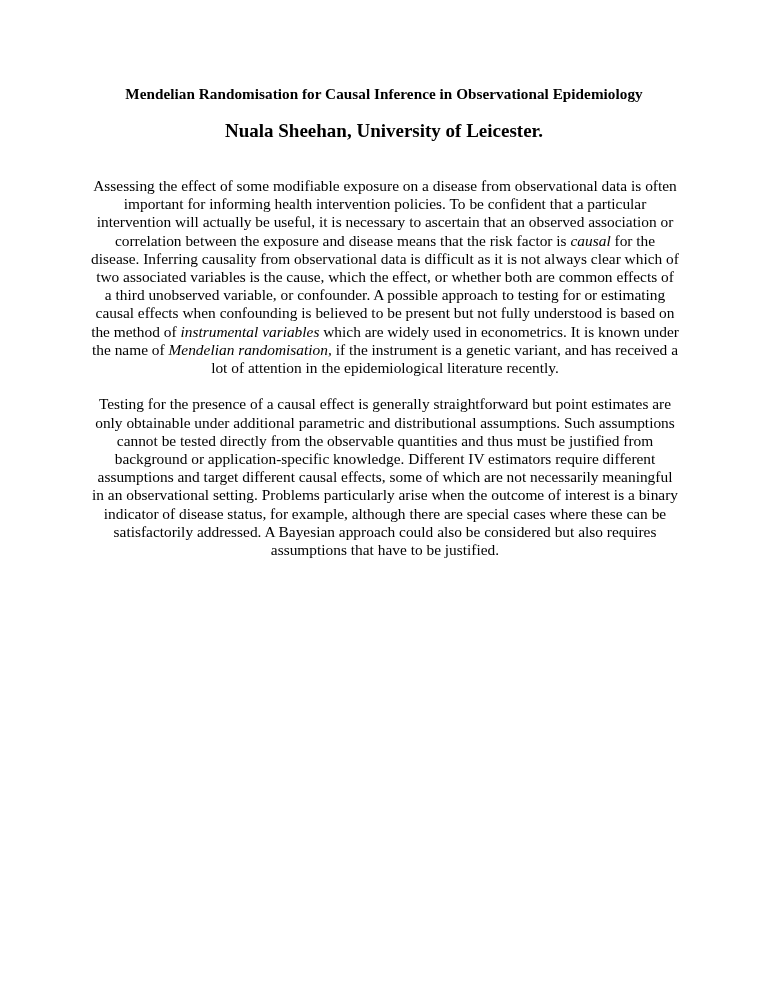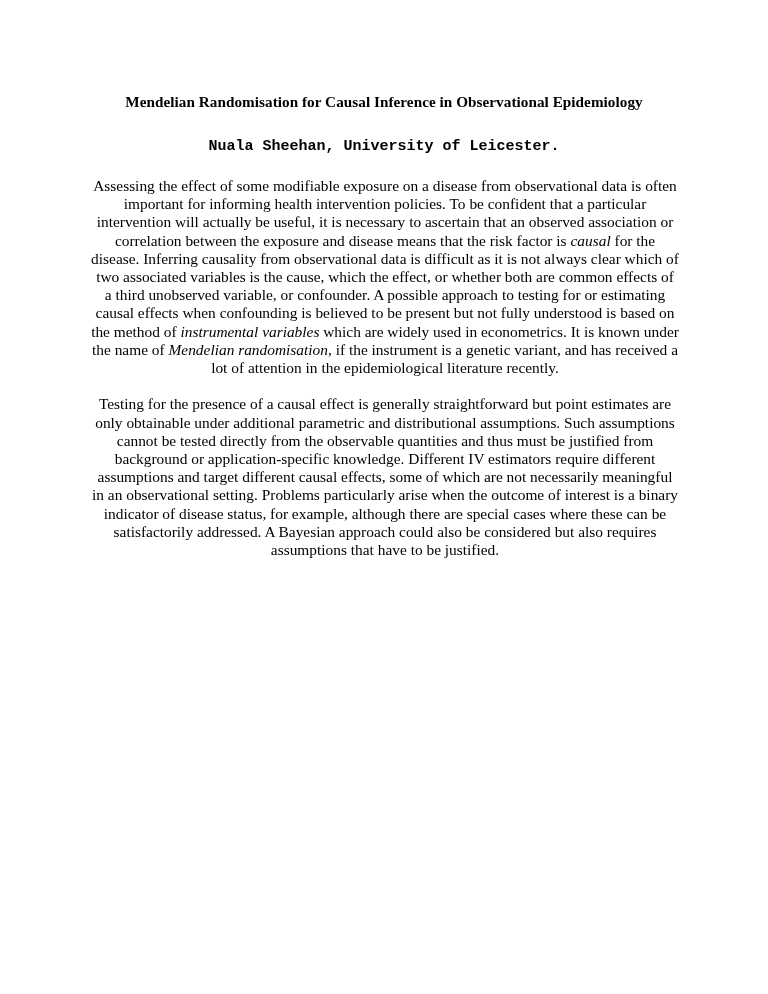--- a/index.html
+++ b/index.html
@@ -30,30 +30,29 @@
     top: 84px;
     width: 586px;
     text-align: center;
   }
 
   .doc-title {
     font-size: 15.2px;
     font-weight: bold;
     line-height: 19px;
     letter-spacing: 0.05px;
-    margin: 8px;
+    margin: 0;
   }
 
   .doc-author {
-    font-size: 15px;
+    font-size: 19px;
     font-weight: bold;
     line-height: 19px;
     margin: 0;
     padding-top: 18px;
-    font-family: Liberation Mono, monospace;
   }
 
   .body-block {
     position: absolute;
     left: 91px;
     top: 177px;
     width: 588px;
   }
 
   .para {

